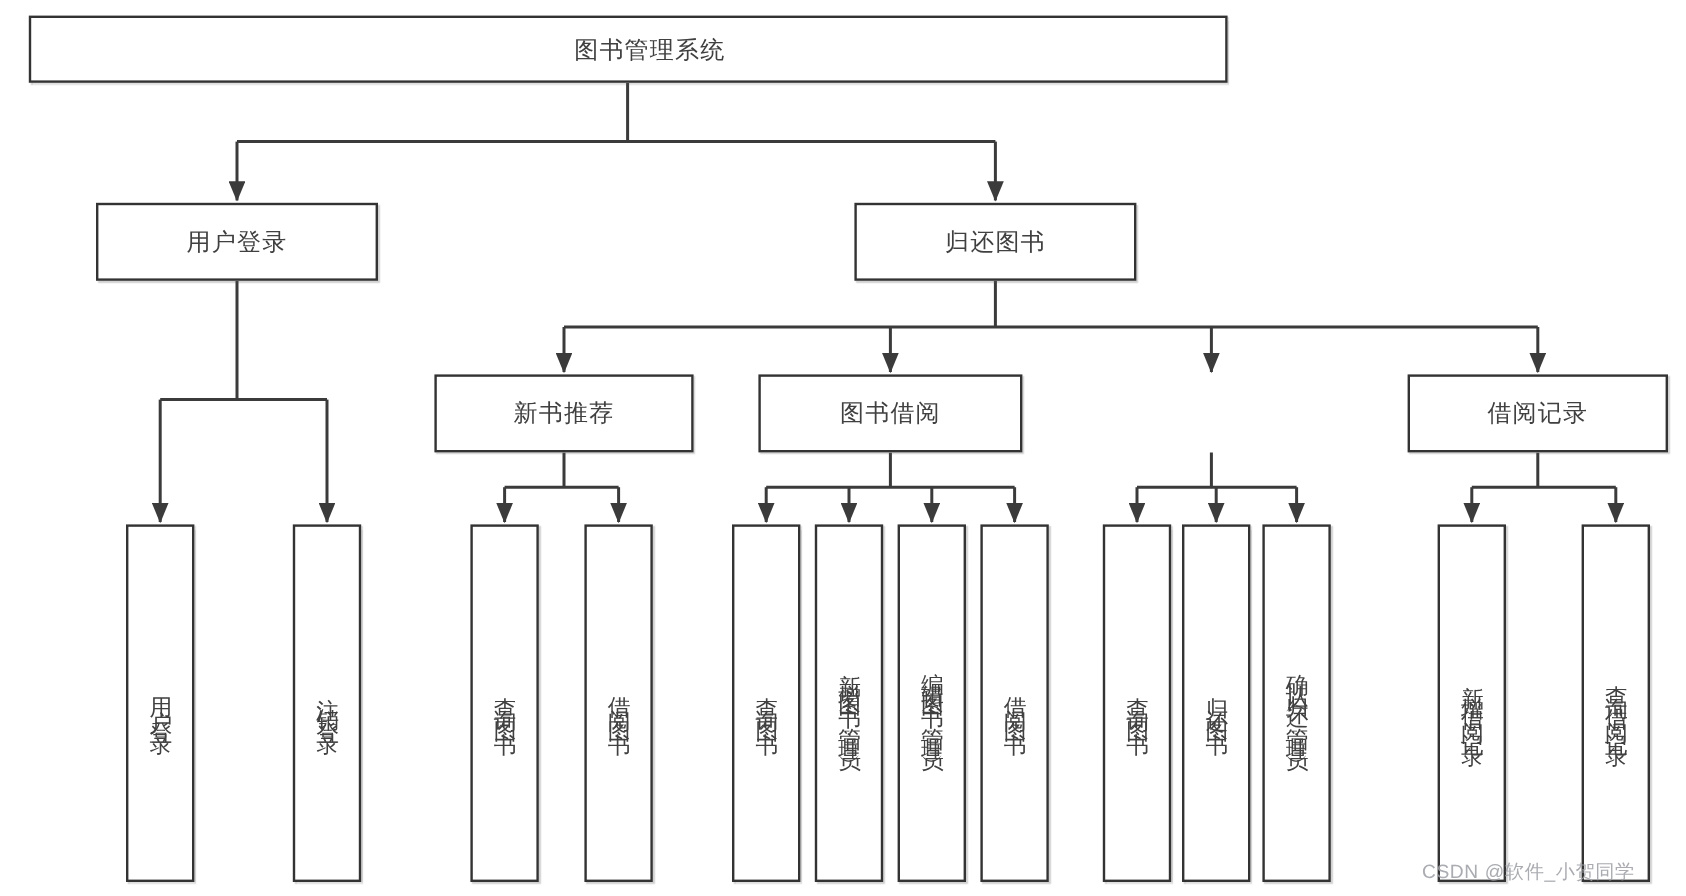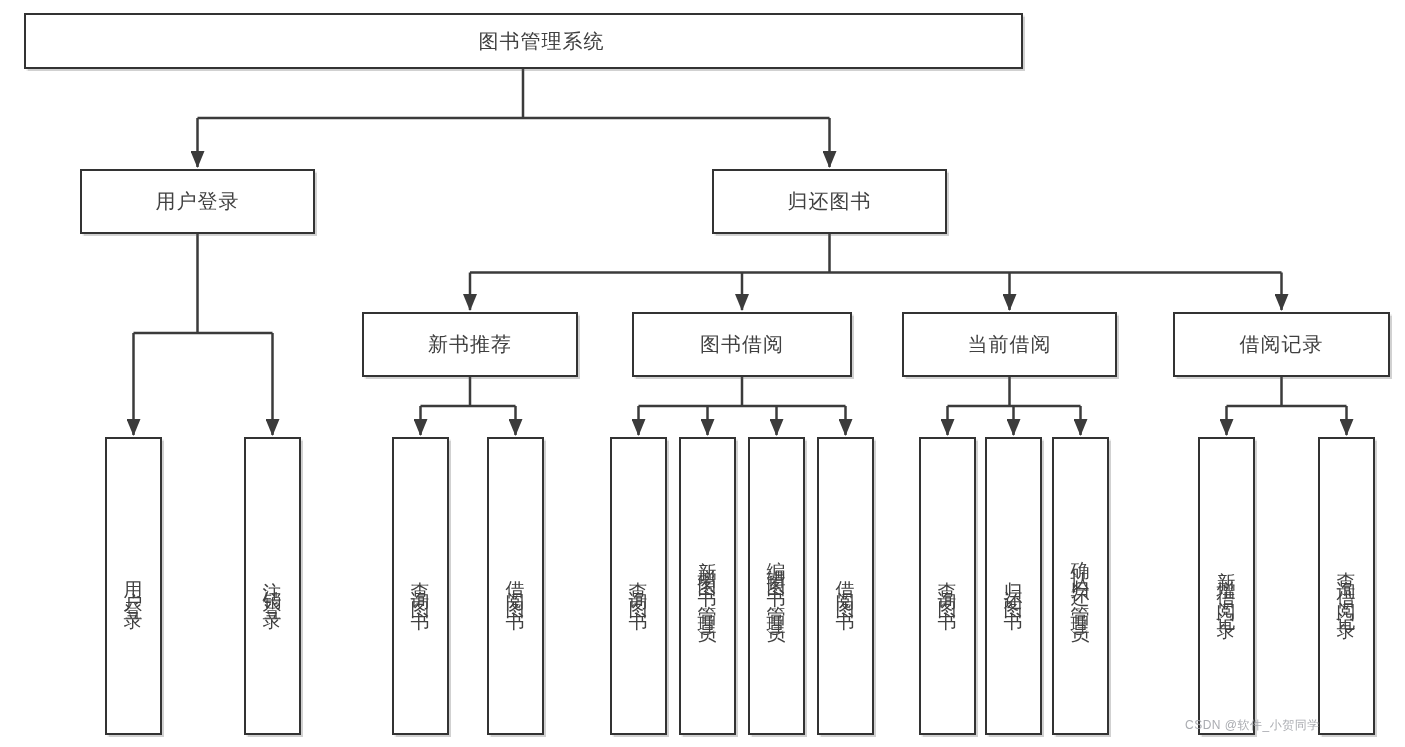--- a/index.html
+++ b/index.html
@@ -40,21 +40,21 @@
     font-size: 19px;
     line-height: 1;
     letter-spacing: 10px;
     white-space: nowrap;
   }
   .node.v .vtext.tight { letter-spacing: 9px; }
   .watermark {
     position: absolute;
     left: 1185px;
     top: 717px;
-    font-size: 12px;
+    font-size: 16px;
     color: rgba(158, 160, 166, 0.88);
     letter-spacing: 0.5px;
     white-space: nowrap;
     z-index: 3;
   }
 </style>
 </head>
 <body>
 
 <div class="canvas">
@@ -95,21 +95,20 @@
     <path d="M1346.5,406 V435" fill="none" stroke="#3b3b3b" stroke-width="2.5" marker-end="url(#arrow)"></path>
   </svg>
 
   <div class="node h" style="left:24px; top:13px; width:999px; height:56px;padding-left:36px;">图书管理系统</div>
 
   <div class="node h" style="left:80px; top:169px; width:235px; height:65px;">用户登录</div>
   <div class="node h" style="left:712px; top:169px; width:235px; height:65px;">归还图书</div>
 
   <div class="node h" style="left:362px; top:312px; width:216px; height:65px;">新书推荐</div>
   <div class="node h" style="left:632px; top:312px; width:220px; height:65px;">图书借阅</div>
-  <div class="node h" style="left:902px; top:312px; width:215px; height:65px;">当前借阅</div>
   <div class="node h" style="left:1173px; top:312px; width:217px; height:65px;text-align:right;">借阅记录</div>
 
   <div class="node v" style="left:105px; top:437px; width:57px; height:298px;">
     <span class="vtext">用户登录</span>
   </div>
   <div class="node v" style="left:244px; top:437px; width:57px; height:298px;">
     <span class="vtext">注销登录</span>
   </div>
 
   <div class="node v" style="left:392px; top:437px; width:57px; height:298px;">

